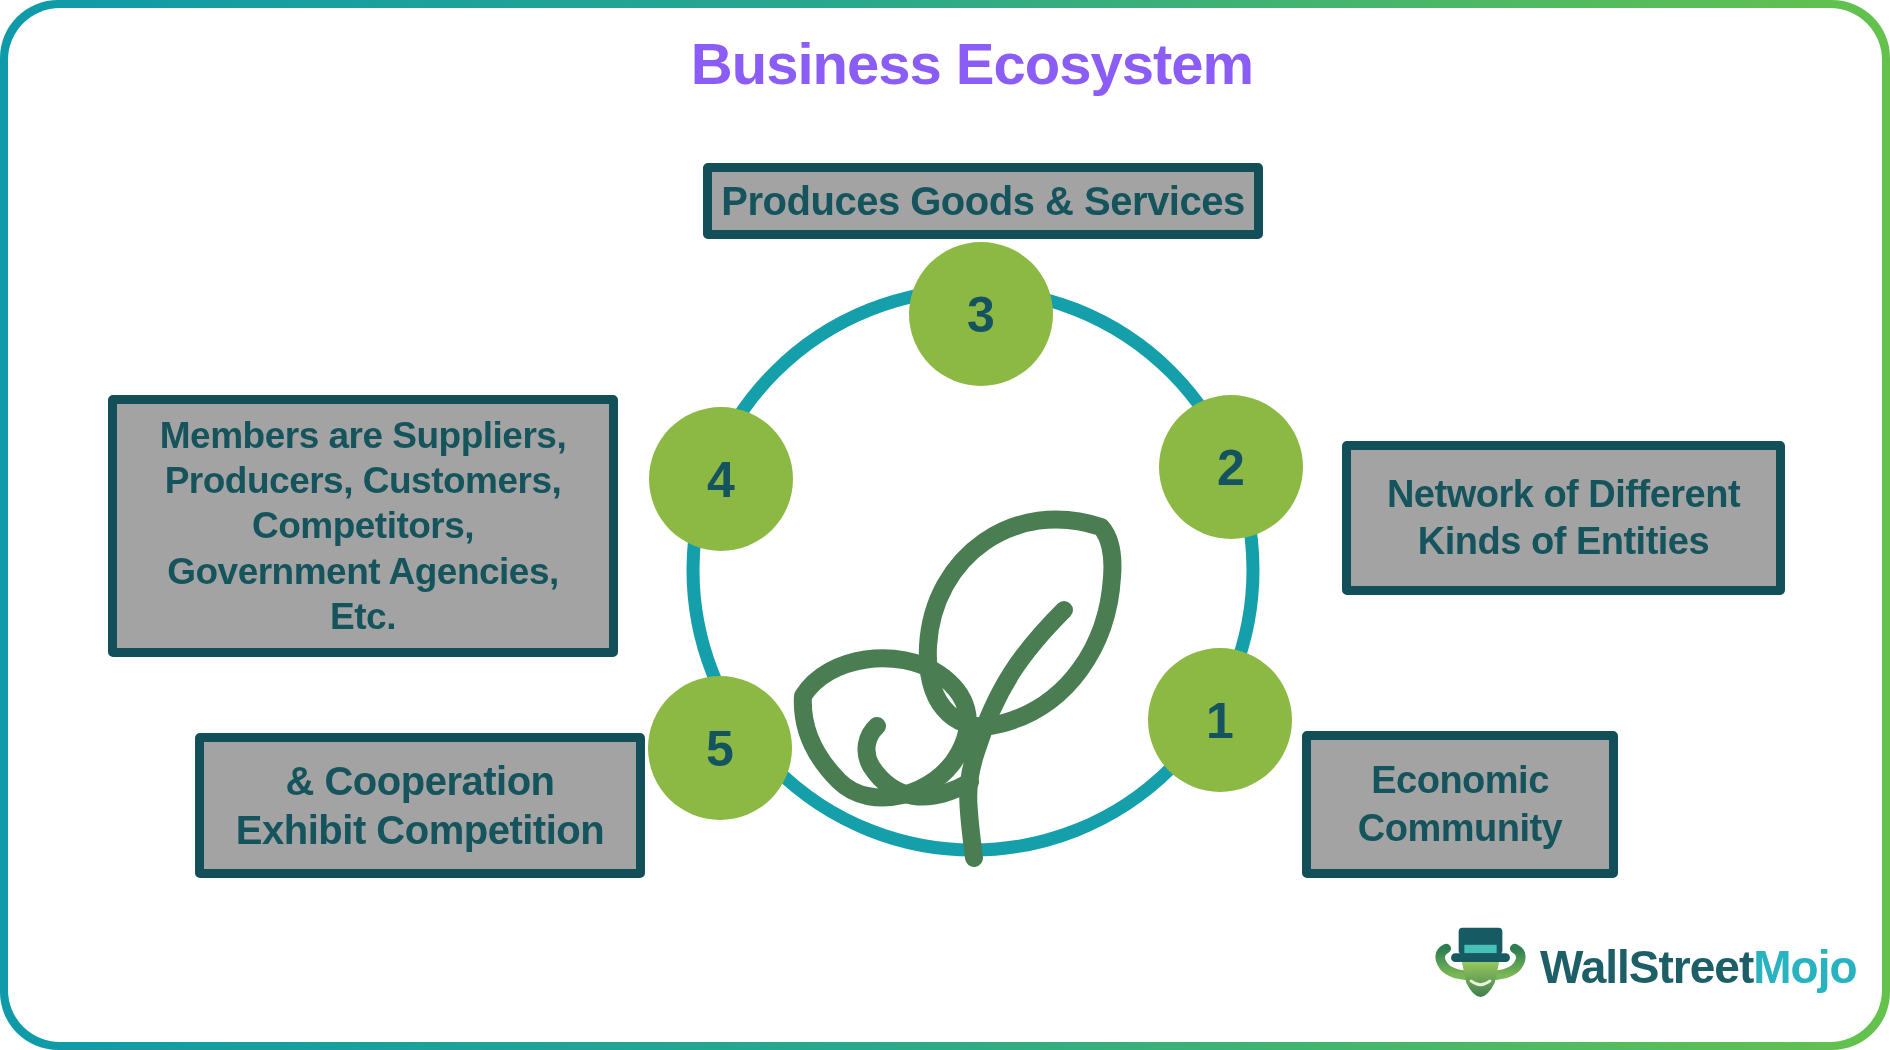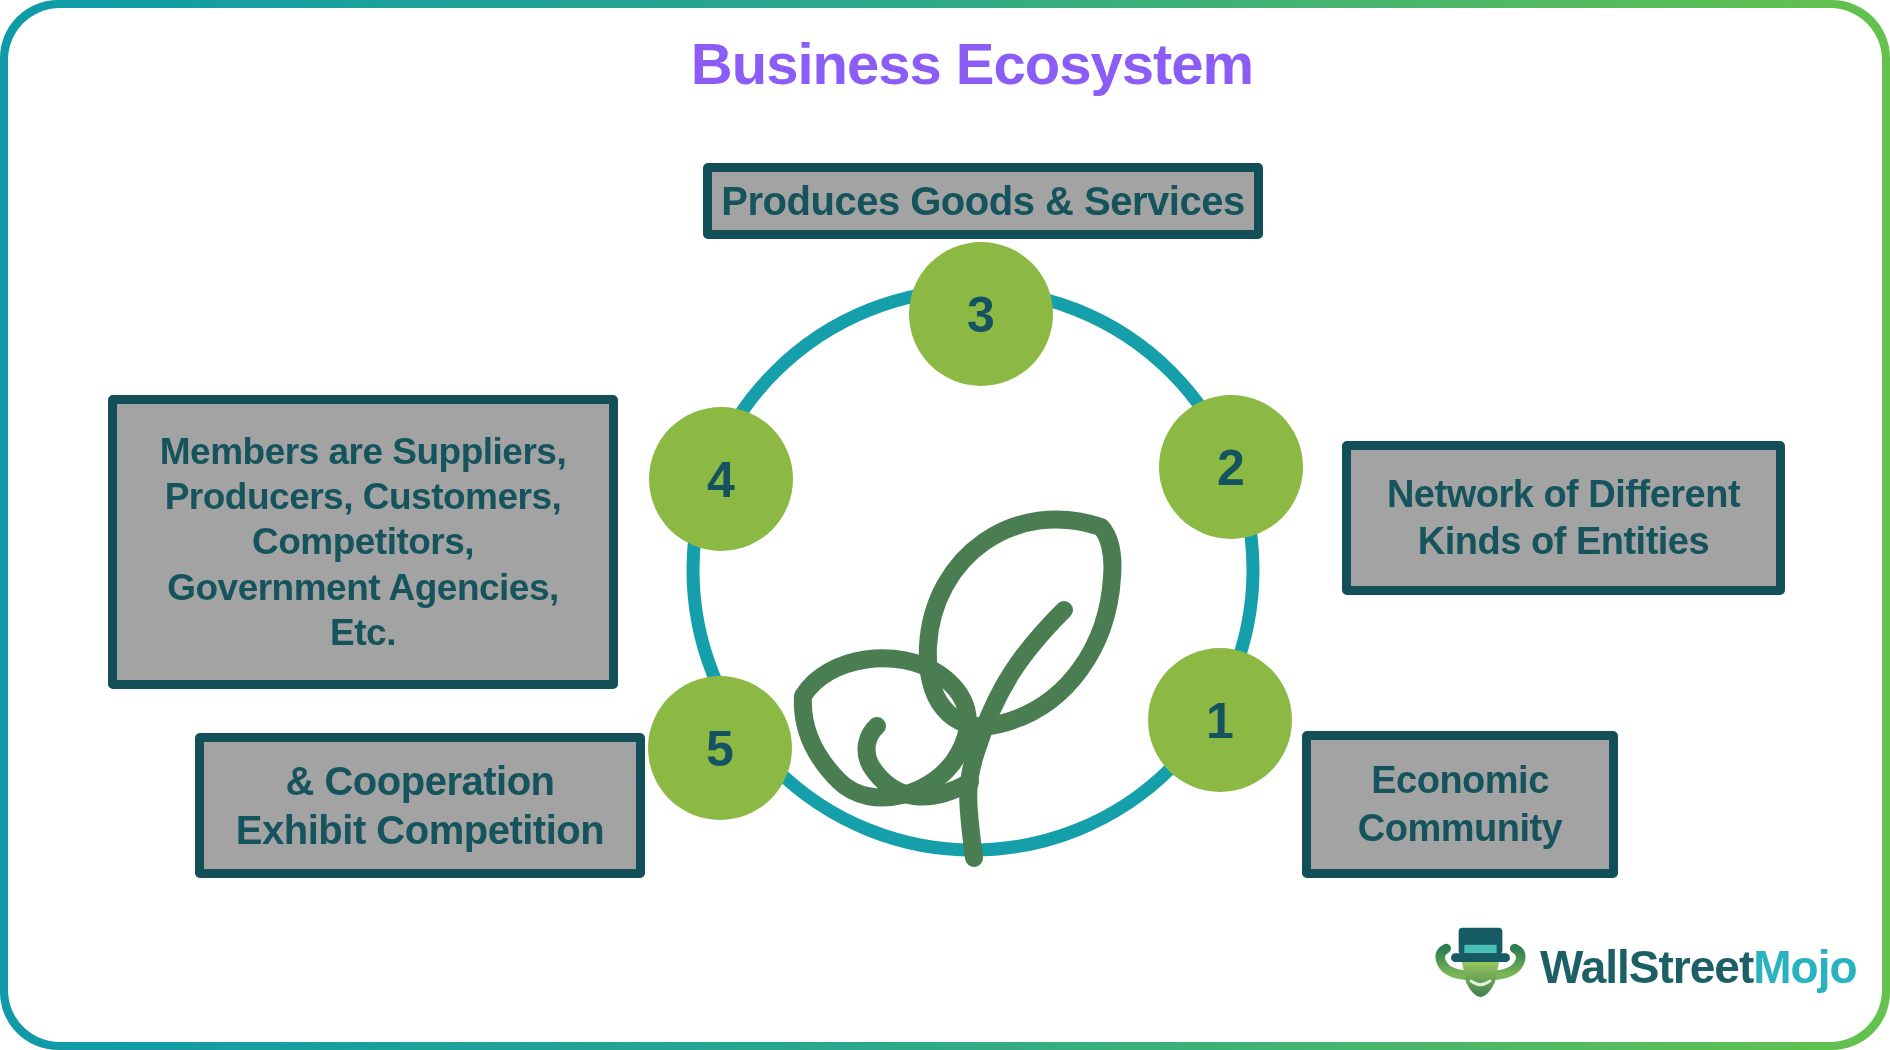--- a/index.html
+++ b/index.html
@@ -6,21 +6,21 @@
   .stage{position:relative;width:1890px;height:1050px;font-family:"Liberation Sans",sans-serif;overflow:hidden;}
   .frame{position:absolute;inset:0;background:linear-gradient(90deg,#0e9aa9 0%,#2aa88c 45%,#64c24c 100%);border-radius:58px;}
   .card{position:absolute;inset:8px;background:#ffffff;border-radius:52px;}
   .title{position:absolute;top:30px;left:54px;right:0;text-align:center;
          font-size:58px;font-weight:800;color:#8b5cf6;letter-spacing:-1px;}
   .ibox{position:absolute;background:#a3a3a3;border:9px solid #124f59;border-radius:5px;
         display:flex;flex-direction:column;justify-content:center;align-items:center;
         color:#15545c;font-weight:800;text-align:center;box-sizing:border-box;}
   .ibox span{display:block;}
   .box-produces{left:703px;top:163px;width:560px;height:76px;font-size:40px;letter-spacing:-0.5px;}
-  .box-members{left:108px;top:395px;width:510px;height:294px;font-size:37px;line-height:1.22;letter-spacing:-0.5px;}
+  .box-members{left:108px;top:395px;width:510px;height:262px;font-size:37px;line-height:1.22;letter-spacing:-0.5px;}
   .box-network{left:1342px;top:393px;width:443px;height:154px;font-size:38px;line-height:1.25;letter-spacing:-0.5px;margin-top:48px;}
   .box-exhibit{left:195px;top:733px;width:450px;height:145px;font-size:40px;line-height:1.22;letter-spacing:-0.5px;}
   .box-economic{left:1302px;top:731px;width:316px;height:147px;font-size:38px;line-height:1.25;letter-spacing:-0.5px;}
   svg{position:absolute;left:0;top:0;}
   .node-num{font-family:"Liberation Sans",sans-serif;font-size:50px;font-weight:800;fill:#14535f;}
   .logo{position:absolute;left:1433px;top:922px;width:380px;height:95px;}
   .logo-text{position:absolute;left:107px;top:18px;font-size:46px;font-weight:700;letter-spacing:-1px;white-space:nowrap;}
   .logo-text .p1{color:#1c5f66;}
   .logo-text .p2{color:#29b3c1;}
 </style>

